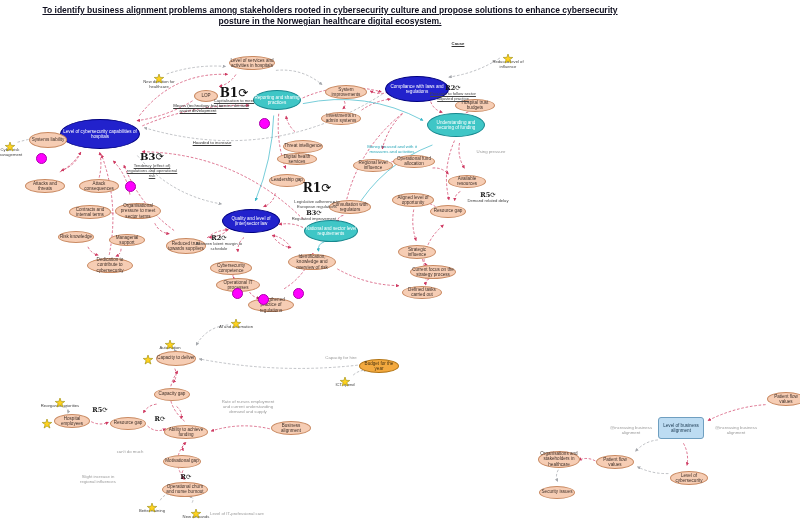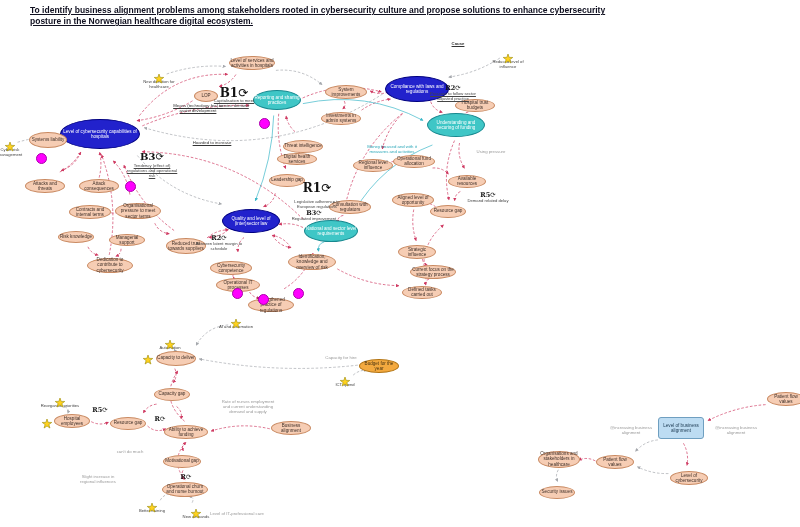--- a/index.html
+++ b/index.html
@@ -1,18 +1,18 @@
 <!DOCTYPE html>
 <html><head>
 <meta charset="utf-8">
 <style>
   html,body{margin:0;padding:0;background:#fff;}
   .stage{position:relative;width:800px;height:527px;background:#fff;overflow:hidden;
          font-family:"Liberation Sans",sans-serif;}
-  .title{position:absolute;left:30px;top:5px;width:600px;text-align:left;
+  .title{position:absolute;left:30px;top:5px;width:600px;text-align:center;
          font-size:8.5px;font-weight:700;color:#101020;text-decoration:underline;line-height:1.3;}
   svg.edges{position:absolute;left:0;top:0;}
   .nd{position:absolute;display:flex;align-items:center;justify-content:center;
       text-align:center;font-size:4.6px;line-height:1.1;border:0.8px solid;box-sizing:border-box;}
   .nd span{pointer-events:none;}
   .dot{position:absolute;width:9px;height:9px;border-radius:50%;background:#ff00ff;border:0.5px solid #aa00aa;}
   .cap{position:absolute;text-align:center;font-size:4.2px;line-height:1.15;color:#444;}
   .cap.u{text-decoration:underline;}
   .loopl{position:absolute;width:34px;text-align:center;color:#111;white-space:nowrap;}
   .loopl .big{font-family:"DejaVu Serif",serif;font-weight:700;}

